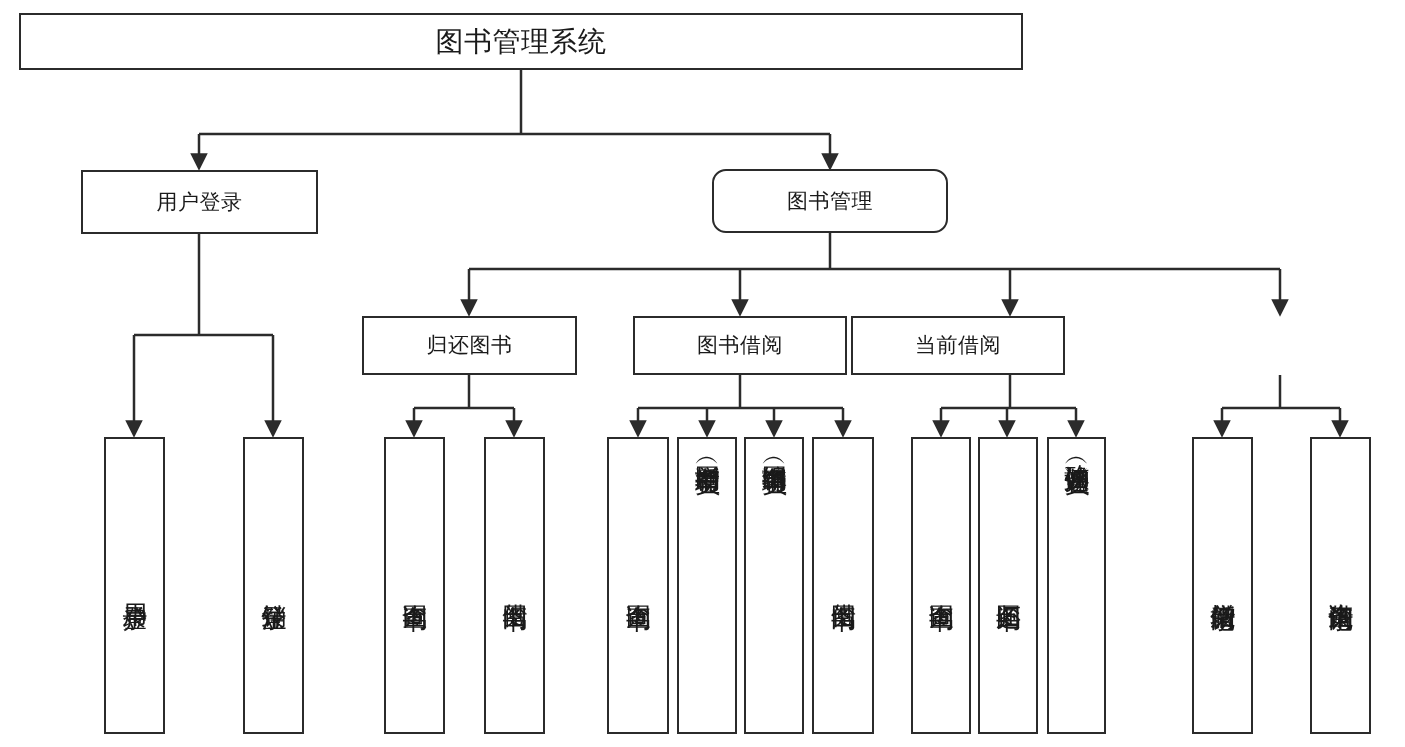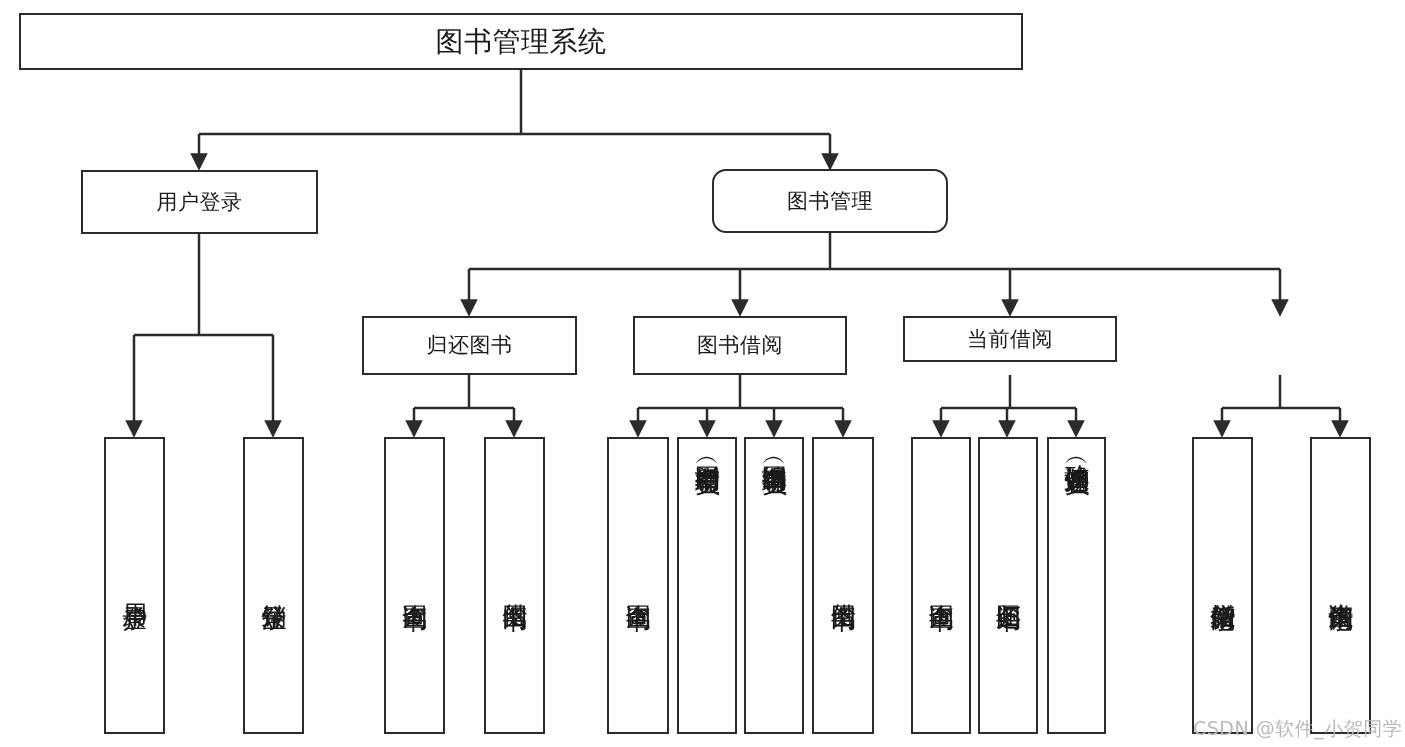--- a/index.html
+++ b/index.html
@@ -138,21 +138,21 @@
   <div class="node horiz" style="left:712px; top:169px; width:236px; height:64px;border-radius:14px;">
     <span class="lbl">图书管理</span>
   </div>
 
   <div class="node horiz" style="left:362px; top:316px; width:215px; height:59px;">
     <span class="lbl">归还图书</span>
   </div>
   <div class="node horiz" style="left:633px; top:316px; width:214px; height:59px;align-items:center;">
     <span class="lbl">图书借阅</span>
   </div>
-  <div class="node horiz" style="left:903px; top:316px; width:214px; height:46px;">
+  <div class="node horiz" style="left:851px; top:316px; width:214px; height:59px;">
     <span class="lbl">当前借阅</span>
   </div>
 
   <div class="node vert midal" style="left:104px; top:437px; width:61px; height:297px;">
     <span class="lbl">用户登录</span>
   </div>
   <div class="node vert midal" style="left:243px; top:437px; width:61px; height:297px;">
     <span class="lbl">注销登录</span>
   </div>
 
@@ -186,15 +186,14 @@
     <span class="lbl">确认归还（管理员）</span>
   </div>
 
   <div class="node vert midal" style="left:1192px; top:437px; width:61px; height:297px;">
     <span class="lbl">新增借阅记录</span>
   </div>
   <div class="node vert midal" style="left:1310px; top:437px; width:61px; height:297px;">
     <span class="lbl">查询借阅记录</span>
   </div>
 
-  <div class="watermark" style="left:1193px; top:716px;">CSDN @软件_小贺同学</div>
 
 </div>
 
 </body></html>

